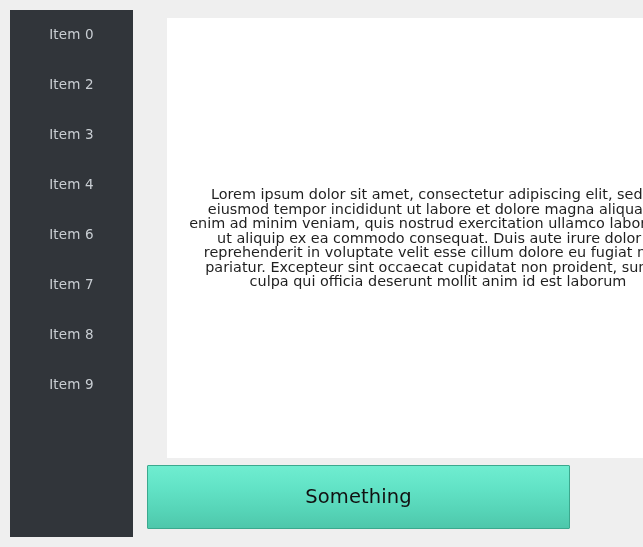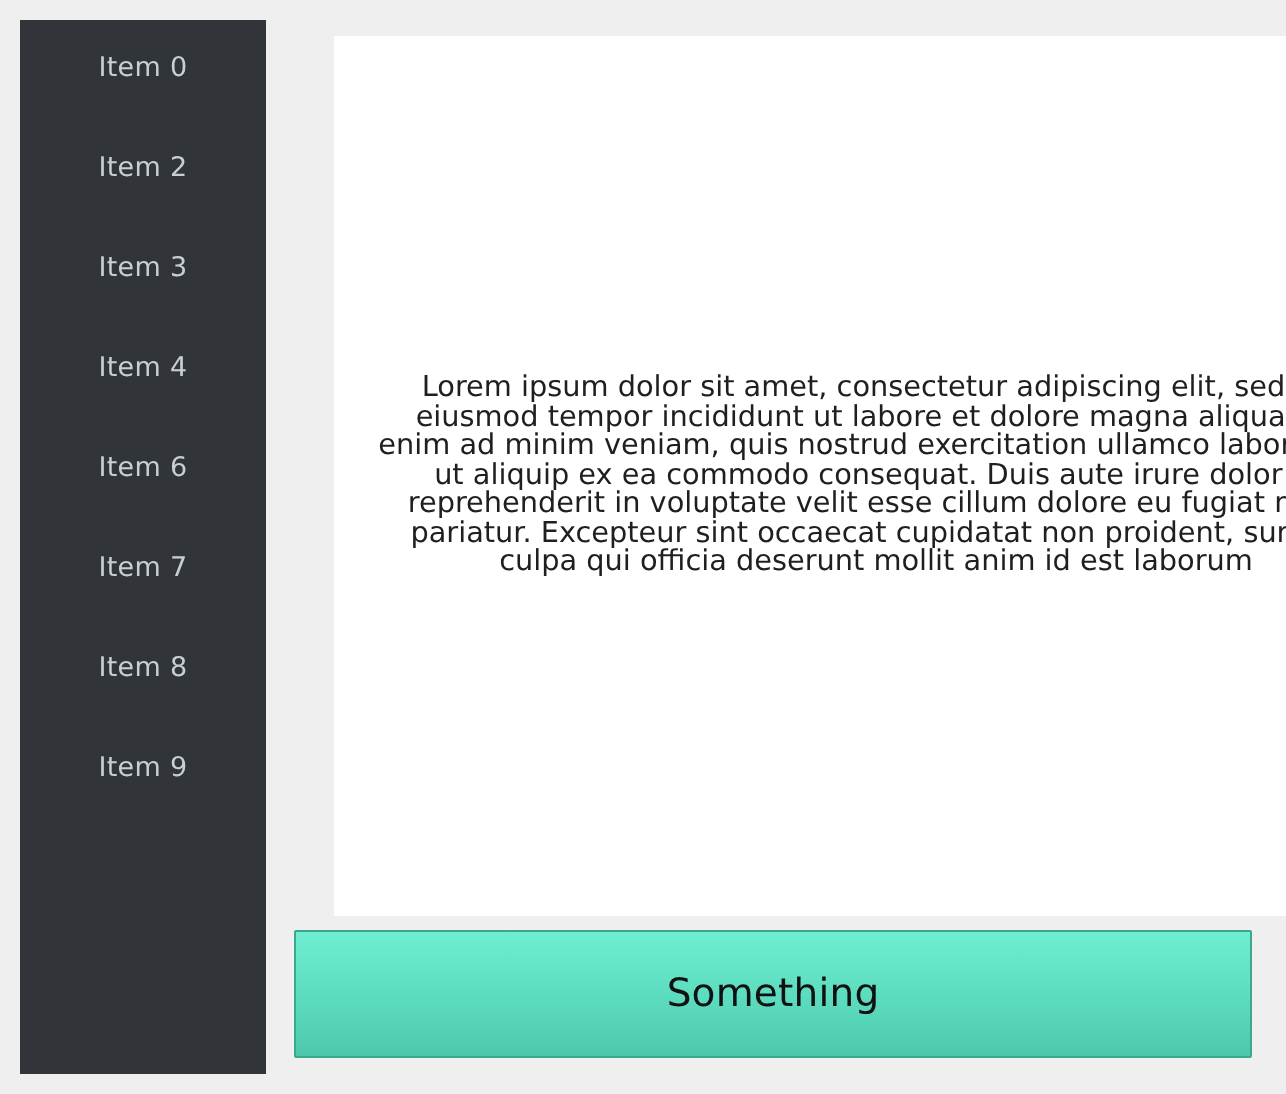--- a/index.html
+++ b/index.html
@@ -89,21 +89,21 @@
     color: #1f1f1f;
     font-family: "DejaVu Sans", sans-serif;
     word-spacing: 0px;
   }
 
   
   #something-button {
     position: absolute;
     left: 0;
     top: 447px;
-    width: 479px;
+    width: 423px;
     height: 64px;
     box-sizing: border-box;
     border: 1px solid #3ba98e;
     border-radius: 1px;
     background: linear-gradient(to bottom, #6fedd0 0%, #62e3c6 35%, #55d3b6 75%, #4ec7ab 100%);
     color: #111111;
     font-family: "DejaVu Sans", sans-serif;
     font-size: 19.5px;
     line-height: 1;
     display: flex;

